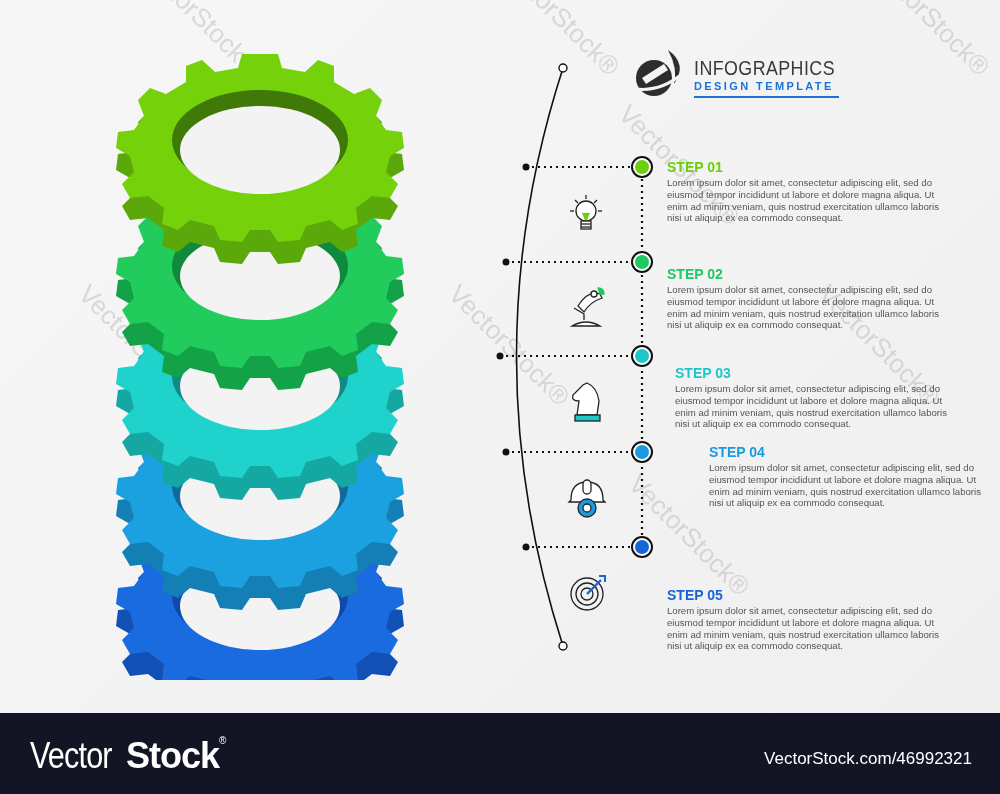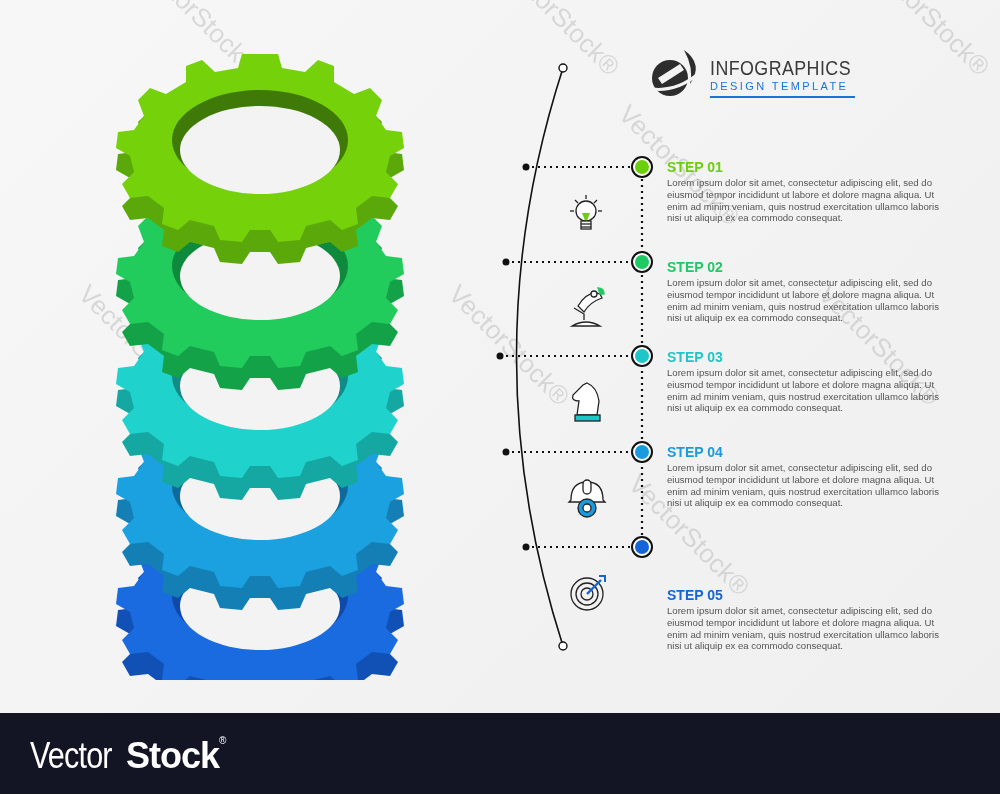--- a/index.html
+++ b/index.html
@@ -1,22 +1,22 @@
 <!DOCTYPE html>
 <html><head>
 <meta charset="utf-8">
 <style>
   * { margin:0; padding:0; box-sizing:border-box; }
   body { width:1000px; height:794px; overflow:hidden; background:#f2f2f2; font-family:"Liberation Sans", sans-serif; position:relative; }
   .canvas { position:absolute; left:0; top:0; width:1000px; height:713px; background:linear-gradient(135deg,#f7f7f7 0%,#efefef 100%); overflow:hidden; }
   .gears { position:absolute; left:100px; top:40px; width:320px; height:640px; }
   .timeline-svg { position:absolute; left:0; top:0; width:1000px; height:713px; }
-  .logo { position:absolute; left:644px; top:44px; width:220px; height:60px; }
+  .logo { position:absolute; left:628px; top:44px; width:220px; height:60px; }
   .logo-title { position:absolute; left:66px; top:12px; font-size:21px; color:#3a3a3a; letter-spacing:0.5px; font-weight:normal; transform:scaleX(0.85); transform-origin:left; }
-  .logo-sub { position:absolute; left:66px; top:36px; font-size:11px; font-weight:normal; color:#1a73d9; letter-spacing:2.4px; }
+  .logo-sub { position:absolute; left:66px; top:36px; font-size:11px; font-weight:bold; color:#1a73d9; letter-spacing:2.4px; }
   .logo-line { position:absolute; left:66px; top:52px; width:145px; height:2px; background:#1a73d9; }
   .step { position:absolute; left:667px; width:280px; }
   .step-title { font-size:14px; font-weight:bold; line-height:18px; }
   .step-text { font-size:9.6px; color:#555; line-height:11.8px; margin-top:1px; }
   .footer { position:absolute; left:0; top:713px; width:1000px; height:105px; background:#131525; }
   .brand { position:absolute; left:30px; top:22px; font-size:36px; color:#fff; letter-spacing:-1px; }
   .brand .light { font-weight:normal; transform:scaleX(0.85); display:inline-block; transform-origin:left; }
   .brand b { font-weight:bold; }
   .brand sup { font-size:10px; vertical-align:top; }
   .footer-url { position:absolute; right:28px; top:36px; font-size:17px; color:#fff; }
@@ -173,35 +173,36 @@
     </svg>
     <div class="logo-title">INFOGRAPHICS</div>
     <div class="logo-sub">DESIGN TEMPLATE</div>
     <div class="logo-line"></div>
   </div>
 
   <div class="step" style="top:158px;">
     <div class="step-title" style="color:#6ccf0c;">STEP 01</div>
     <div class="step-text">Lorem ipsum dolor sit amet, consectetur adipiscing elit, sed do eiusmod tempor incididunt ut labore et dolore magna aliqua. Ut enim ad minim veniam, quis nostrud exercitation ullamco laboris nisi ut aliquip ex ea commodo consequat.</div>
   </div>
-  <div class="step" style="top:258px;">
+  <div class="step" style="top:265px;">
     <div class="step-title" style="color:#1ec862;">STEP 02</div>
     <div class="step-text">Lorem ipsum dolor sit amet, consectetur adipiscing elit, sed do eiusmod tempor incididunt ut labore et dolore magna aliqua. Ut enim ad minim veniam, quis nostrud exercitation ullamco laboris nisi ut aliquip ex ea commodo consequat.</div>
   </div>
-  <div class="step" style="top:348px;">
+  <div class="step" style="top:364px;margin-left:8px;">
     <div class="step-title" style="color:#1dc7c7;">STEP 03</div>
     <div class="step-text">Lorem ipsum dolor sit amet, consectetur adipiscing elit, sed do eiusmod tempor incididunt ut labore et dolore magna aliqua. Ut enim ad minim veniam, quis nostrud exercitation ullamco laboris nisi ut aliquip ex ea commodo consequat.</div>
   </div>
-  <div class="step" style="top:443px;">
+  <div class="step" style="top:443px;margin-left:42px;">
     <div class="step-title" style="color:#1a9be0;">STEP 04</div>
     <div class="step-text">Lorem ipsum dolor sit amet, consectetur adipiscing elit, sed do eiusmod tempor incididunt ut labore et dolore magna aliqua. Ut enim ad minim veniam, quis nostrud exercitation ullamco laboris nisi ut aliquip ex ea commodo consequat.</div>
   </div>
   <div class="step" style="top:538px;margin-top:48px;">
     <div class="step-title" style="color:#1565d8;">STEP 05</div>
     <div class="step-text">Lorem ipsum dolor sit amet, consectetur adipiscing elit, sed do eiusmod tempor incididunt ut labore et dolore magna aliqua. Ut enim ad minim veniam, quis nostrud exercitation ullamco laboris nisi ut aliquip ex ea commodo consequat.</div>
   </div>
 </div>
 
 <div class="footer">
   <div class="brand">
     <span class="light">Vector</span><b>Stock</b><sup>®</sup>
   </div>
+  <div class="footer-url">VectorStock.com/46992321</div>
 </div>
 
 </body></html>

